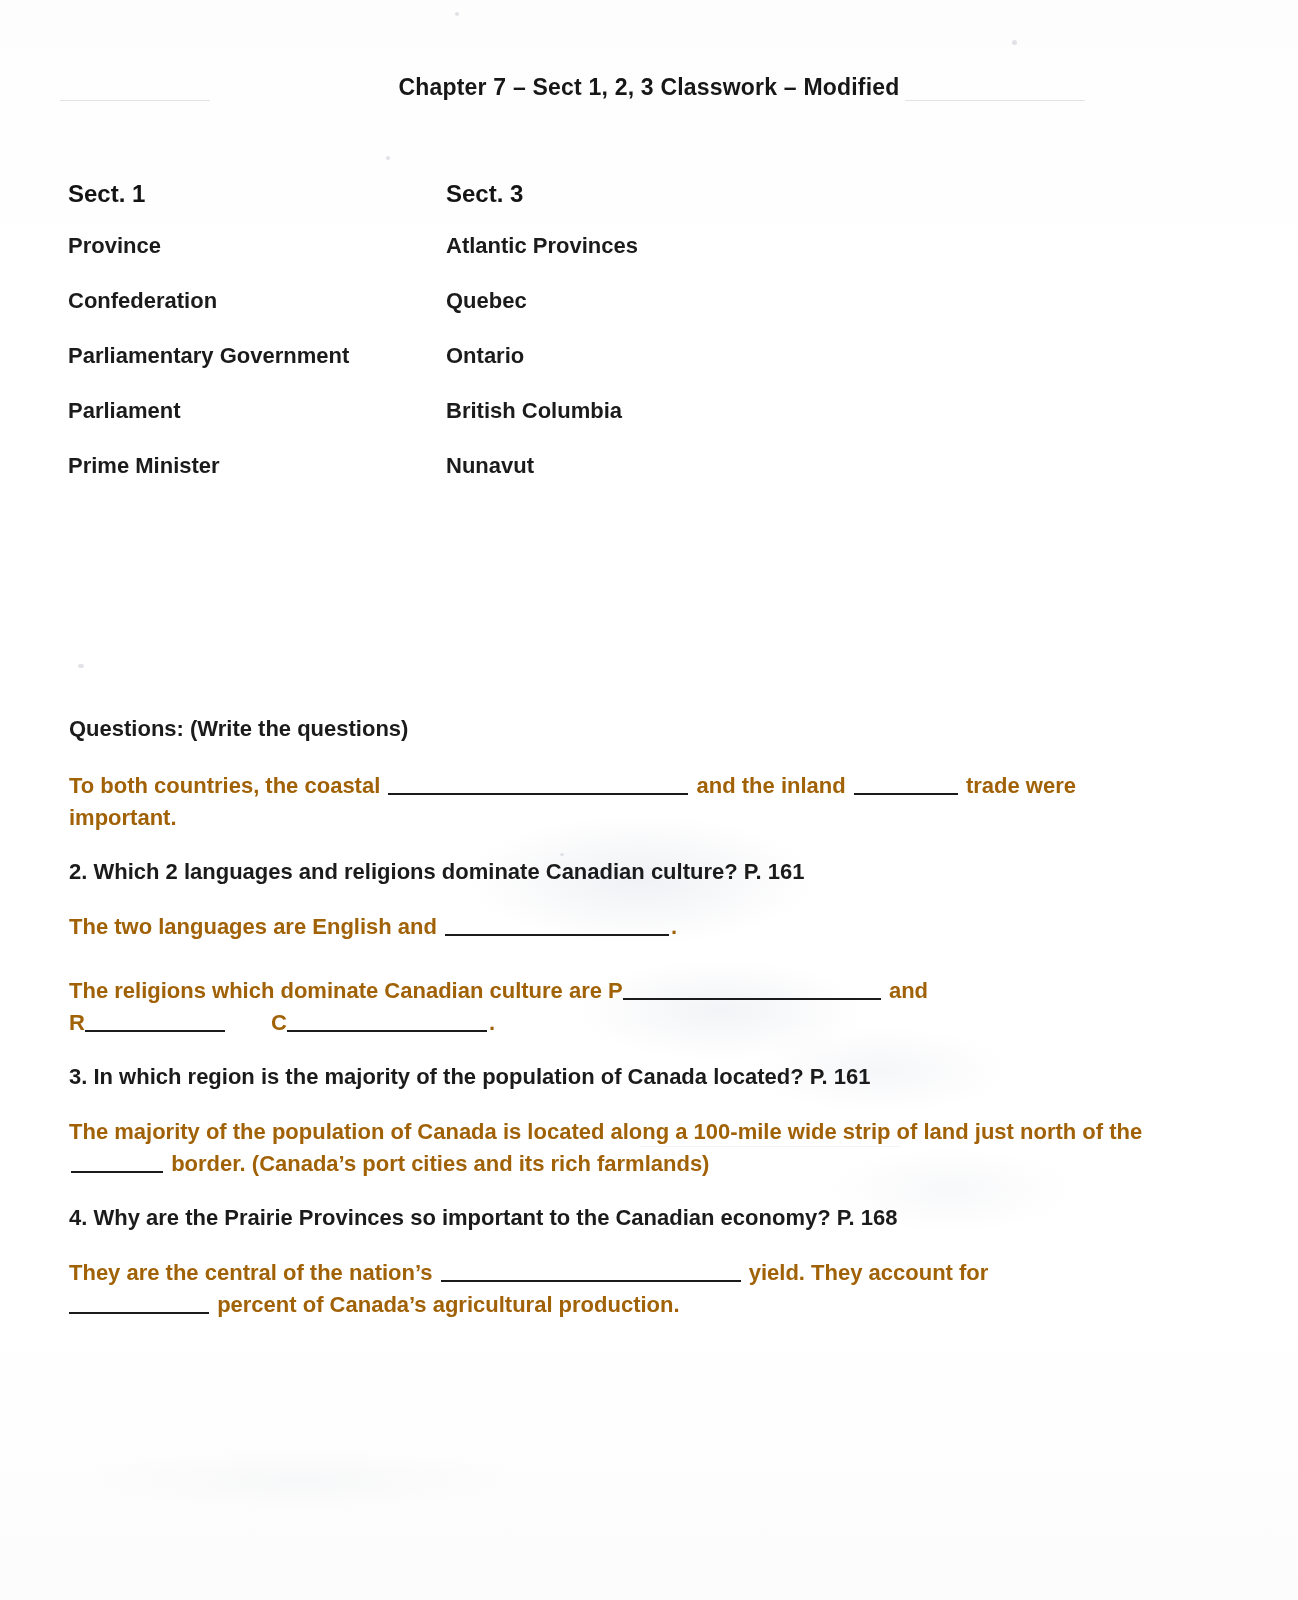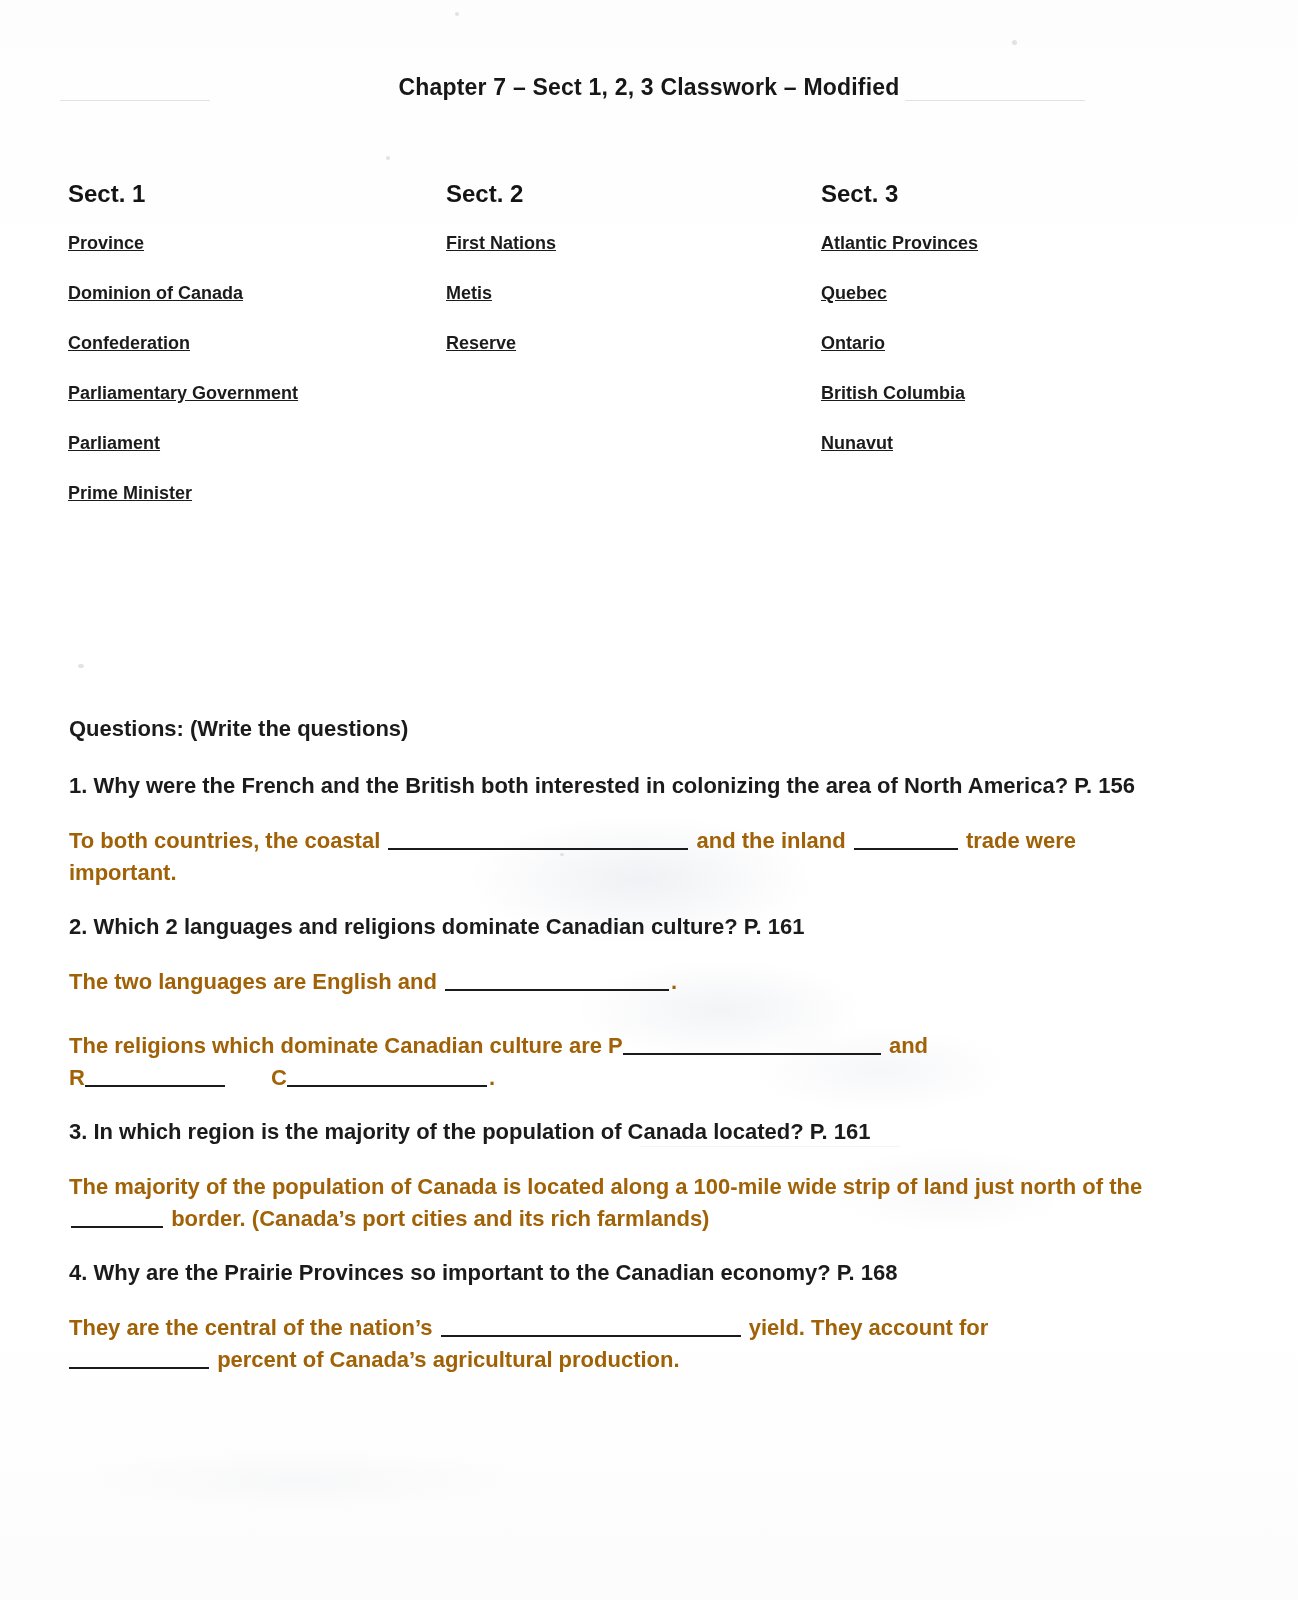--- a/index.html
+++ b/index.html
@@ -74,26 +74,25 @@
 
   .vocab-head {
     font-size: 24px;
     font-weight: 700;
     color: #141414;
     text-underline-offset: 4px;
     margin-bottom: 25px;
     display: inline-block;
   }
   .vocab-item {
-    font-size: 18px;
+    font-size: 22px;
     font-weight: 700;
     color: #1b1b1b;
     margin-bottom: 29px;
     white-space: nowrap;
-    text-decoration: underline;
   }
   .vocab-item:last-child { margin-bottom: 0; }
 
   
   .questions {
     position: absolute;
     top: 716px;
     left: 69px;
     width: 1120px;
   }
@@ -152,51 +151,43 @@
 
 <div class="content">
 
   <div class="doc-title">Chapter 7 – Sect 1, 2, 3 Classwork – Modified</div>
 
   <div class="vocab">
 
     <div class="vocab-col c1">
       <div class="vocab-head">Sect. 1</div>
       <div class="vocab-item">Province</div>
-      <div class="vocab-item">Dominion of Canada</div>
       <div class="vocab-item">Confederation</div>
       <div class="vocab-item">Parliamentary Government</div>
       <div class="vocab-item">Parliament</div>
       <div class="vocab-item">Prime Minister</div>
     </div>
 
-    <div class="vocab-col c2">
-      <div class="vocab-head">Sect. 2</div>
-      <div class="vocab-item">First Nations</div>
-      <div class="vocab-item">Metis</div>
-      <div class="vocab-item">Reserve</div>
-    </div>
 
     <div class="vocab-col c3">
       <div class="vocab-head">Sect. 3</div>
       <div class="vocab-item">Atlantic Provinces</div>
       <div class="vocab-item">Quebec</div>
       <div class="vocab-item">Ontario</div>
       <div class="vocab-item">British Columbia</div>
       <div class="vocab-item">Nunavut</div>
     </div>
 
   </div>
 
   <div class="questions">
 
     <div class="q-heading">Questions: (Write the questions)</div>
 
     <div class="q-block">
-      <div class="q-text">1. Why were the French and the British both interested in colonizing the area of North America? P. 156</div>
       <div class="q-answer">
         <span>To both countries, the coastal</span>
         <span class="blank w-xxl"></span>
         <span>and the inland</span>
         <span class="blank w-xs"></span>
         <span>trade were important.</span>
       </div>
     </div>
 
     <div class="q-block">

